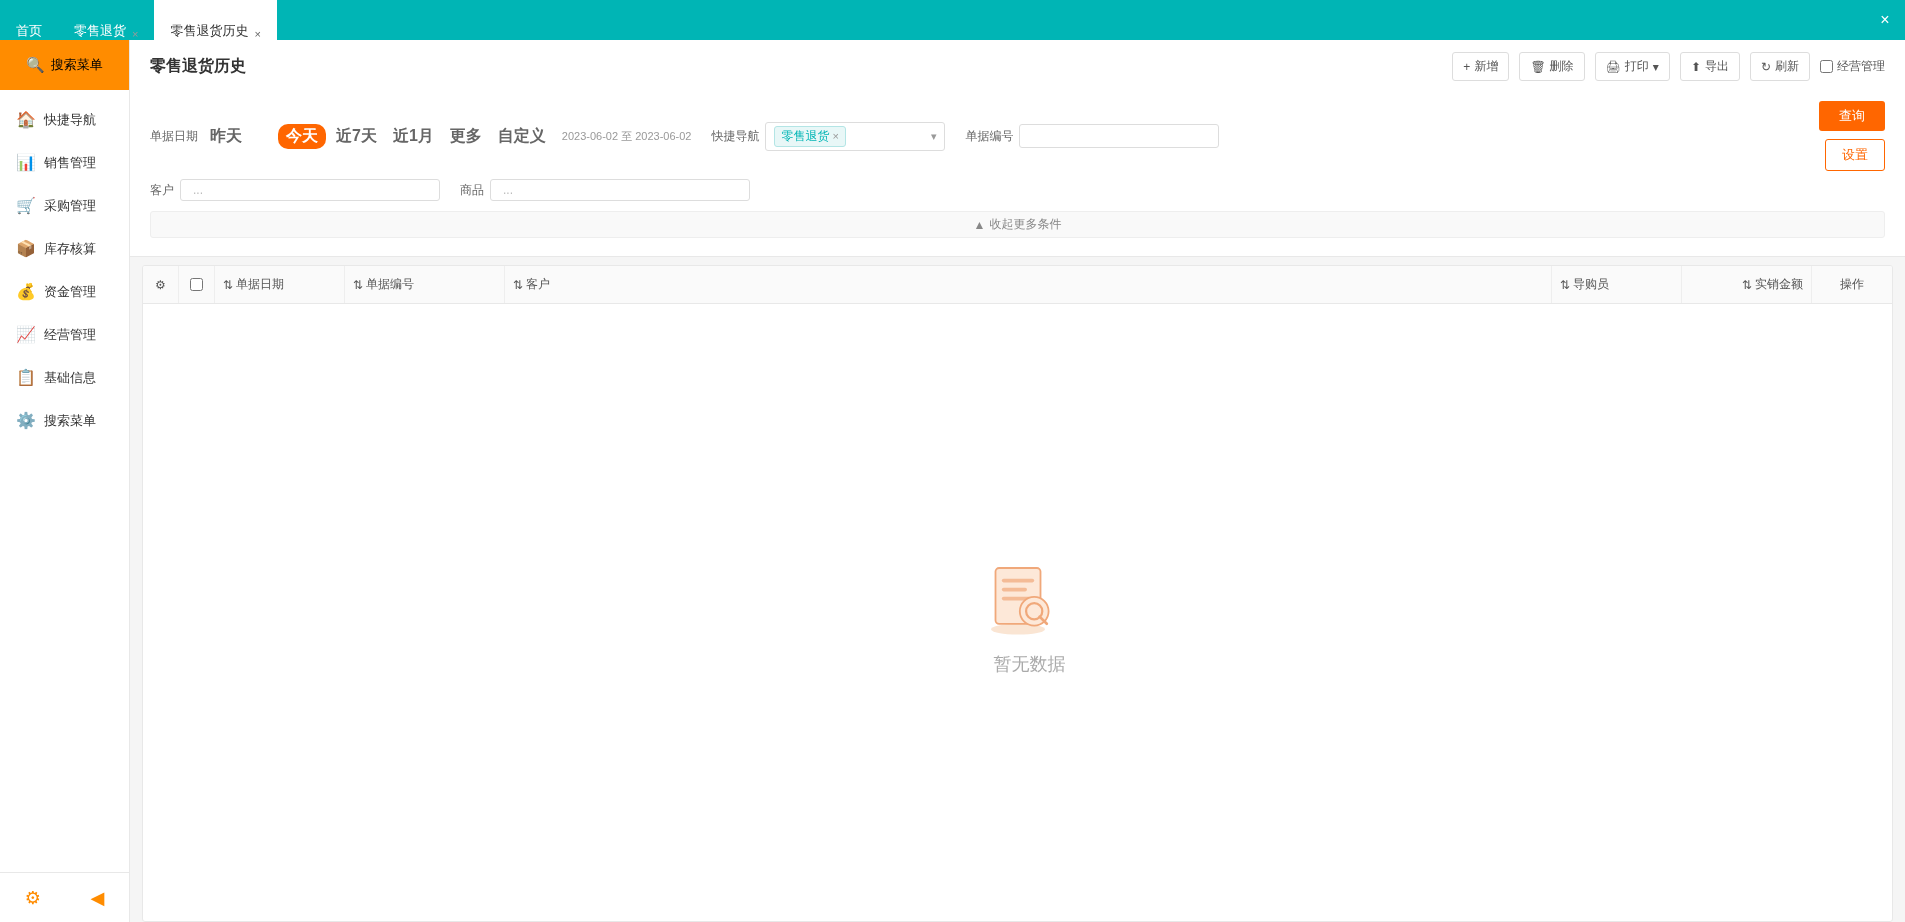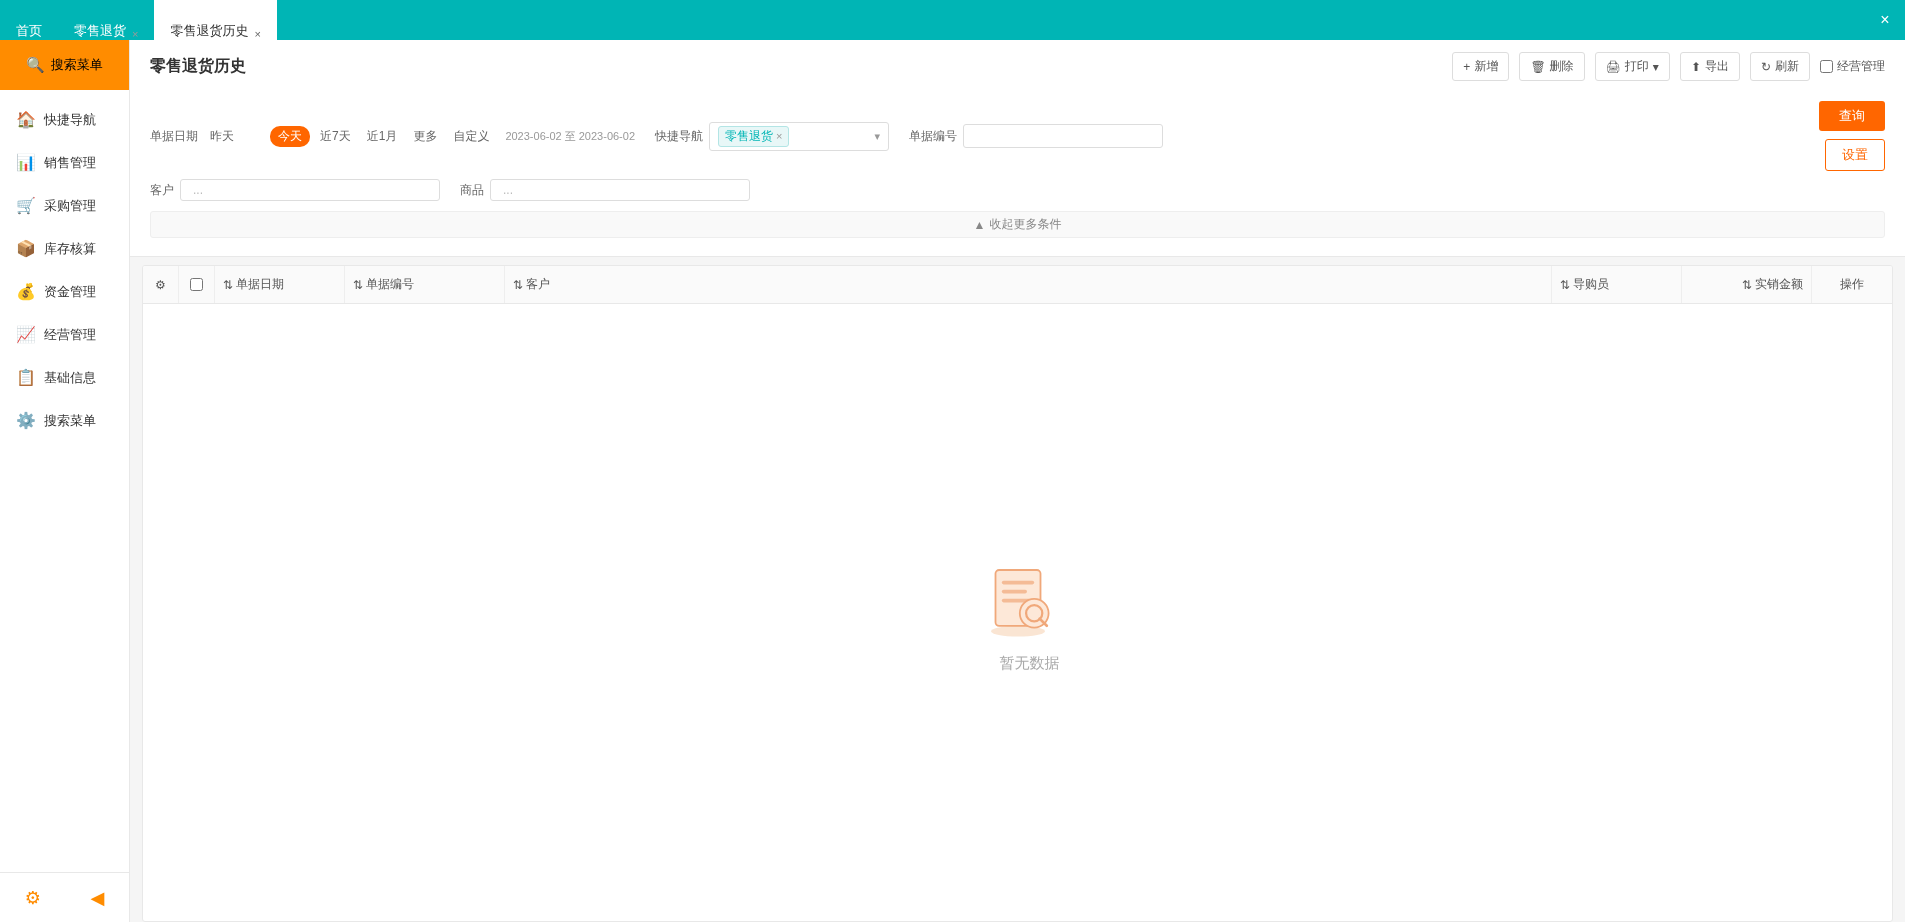--- a/index.html
+++ b/index.html
@@ -171,26 +171,27 @@
       font-size: 12px;
       white-space: nowrap;
     }
     .date-range-btns {
       display: flex;
       align-items: center;
       gap: 4px;
     }
     .date-btn {
       padding: 2px 6px;
-      font-size: 12px;
+      font-size: 16px;
       border: none;
       background: none;
       color: #666;
       cursor: pointer;
       border-radius: 2px;
+      font-weight: bold;
     }
     .date-btn.active {
       background: #ff6600;
       color: #fff;
       border-radius: 10px;
       padding: 2px 8px;
       margin-left: 26px;
     }
     .date-range-text {
       font-size: 11px;
@@ -318,21 +319,21 @@
       flex-direction: column;
       align-items: center;
       justify-content: center;
       gap: 12px;
     }
     .empty-icon {
       width: 90px;
       height: 90px;
     }
     .empty-text {
-      font-size: 15px;
+      font-size: 18px;
       color: #aaa;
       margin-left: 24px;
     }
 
     
     .pagination-bar {
       background: #fff;
       border-top: 1px solid #eee;
       padding: 8px 16px;
       display: flex;

